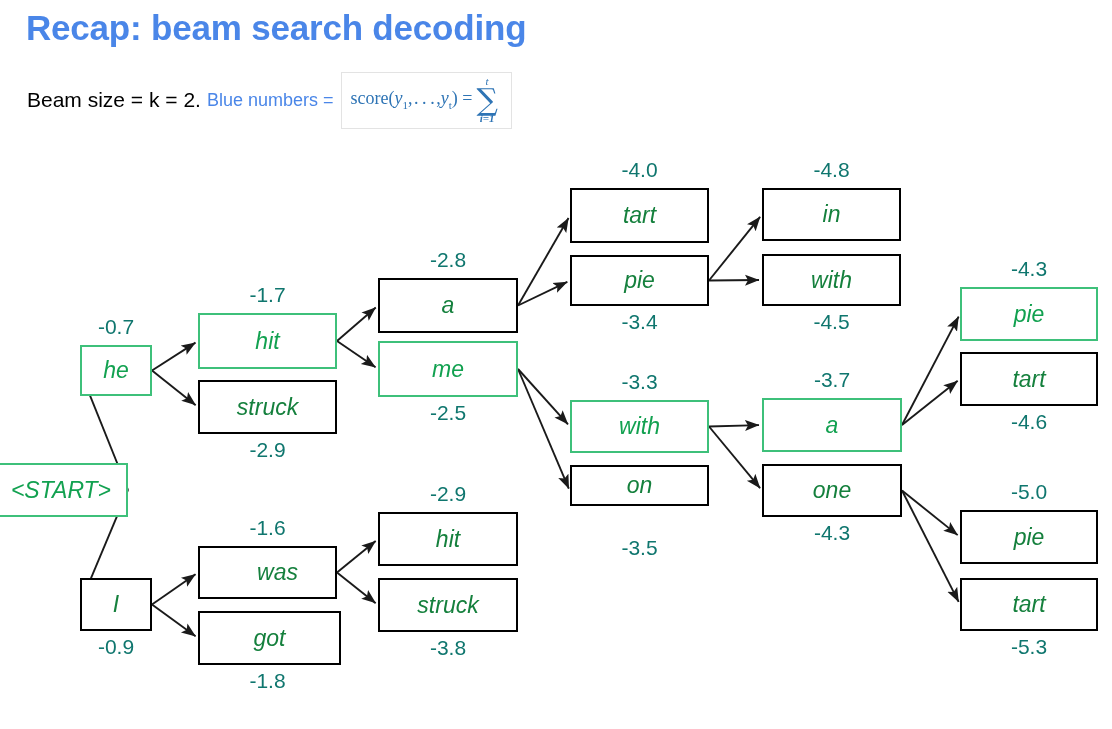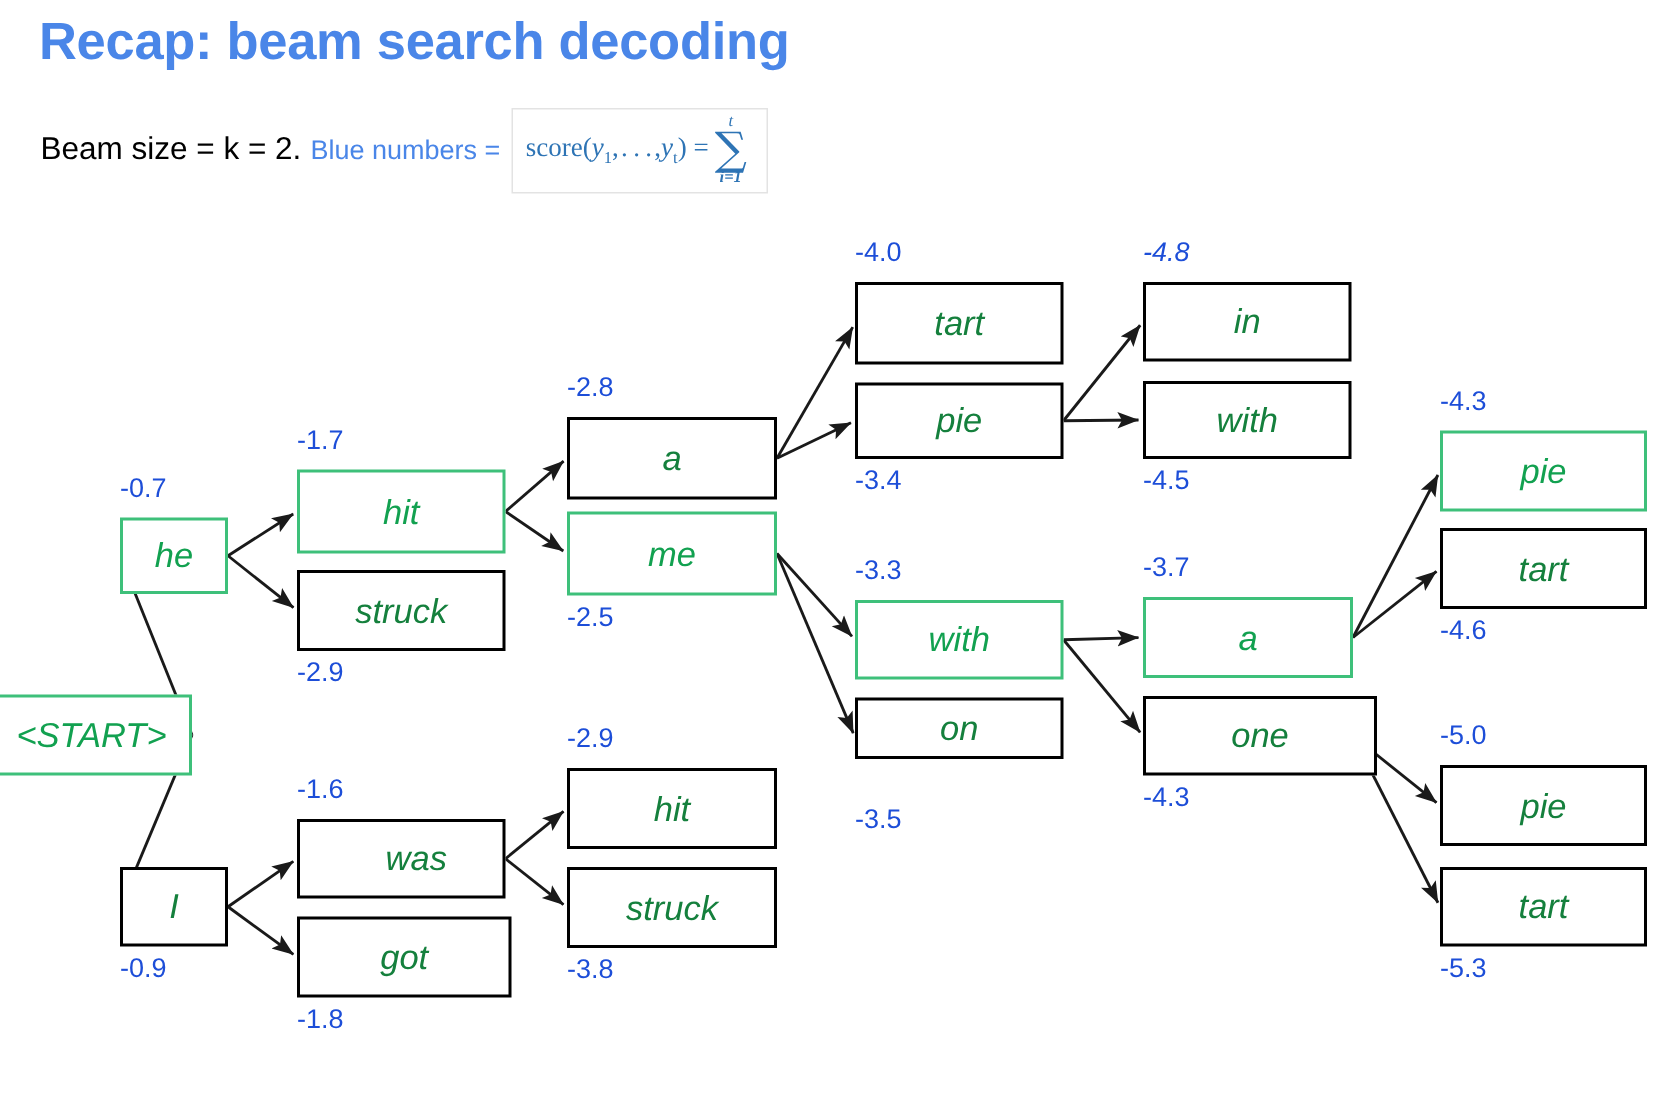--- a/index.html
+++ b/index.html
@@ -100,23 +100,23 @@
     z-index: 2;
   }
   .node.green {
     border-color: #3ec07a;
     border-width: 2px;
     color: #16a34a;
   }
   .node.green .lbl { color: #12a150; }
   .score {
     position: absolute;
-    font-size: 18px;
-    color: #1d4ed8;
-    text-align: left;
+    font-size: 21px;
+    color: #0f766e;
+    text-align: center;
     z-index: 3;
     white-space: nowrap;
   }
 </style>
 </head>
 <body>
 
 <div id="slide-title">Recap: beam search decoding</div>
 
 <div id="subtitle-row">
@@ -222,30 +222,30 @@
         <span class="lbl">with</span>
       </div>
       <div class="score" style="width: 139px; left: 570px; top: 370px;">-3.3</div>
       <div class="node" style="left: 570px; top: 465px; width: 139px; height: 41px;">
         <span class="lbl">on</span>
       </div>
       <div class="score" style="width: 139px; left: 570px; top: 522px; margin-top: 14px;">-3.5</div>
       <div class="node" style="left: 762px; top: 188px; width: 139px; height: 53px;">
         <span class="lbl">in</span>
       </div>
-      <div class="score" style="width: 139px; left: 762px; top: 158px; font-style: italic;">-4.8</div>
+      <div class="score" style="width: 139px; left: 762px; top: 158px;">-4.8</div>
       <div class="node" style="left: 762px; top: 254px; width: 139px; height: 52px;">
         <span class="lbl">with</span>
       </div>
       <div class="score" style="width: 139px; left: 762px; top: 310px;">-4.5</div>
       <div class="node green" style="left: 762px; top: 398px; width: 140px; height: 54px;">
         <span class="lbl">a</span>
       </div>
       <div class="score" style="width: 140px; left: 762px; top: 368px;">-3.7</div>
-      <div class="node" style="left: 762px; top: 464px; width: 156px; height: 53px;">
+      <div class="node" style="left: 762px; top: 464px; width: 140px; height: 53px;">
         <span class="lbl">one</span>
       </div>
       <div class="score" style="width: 140px; left: 762px; top: 521px;">-4.3</div>
       <div class="node green" style="left: 960px; top: 287px; width: 138px; height: 54px;">
         <span class="lbl">pie</span>
       </div>
       <div class="score" style="width: 138px; left: 960px; top: 257px;">-4.3</div>
       <div class="node" style="left: 960px; top: 352px; width: 138px; height: 54px;">
         <span class="lbl">tart</span>
       </div>

